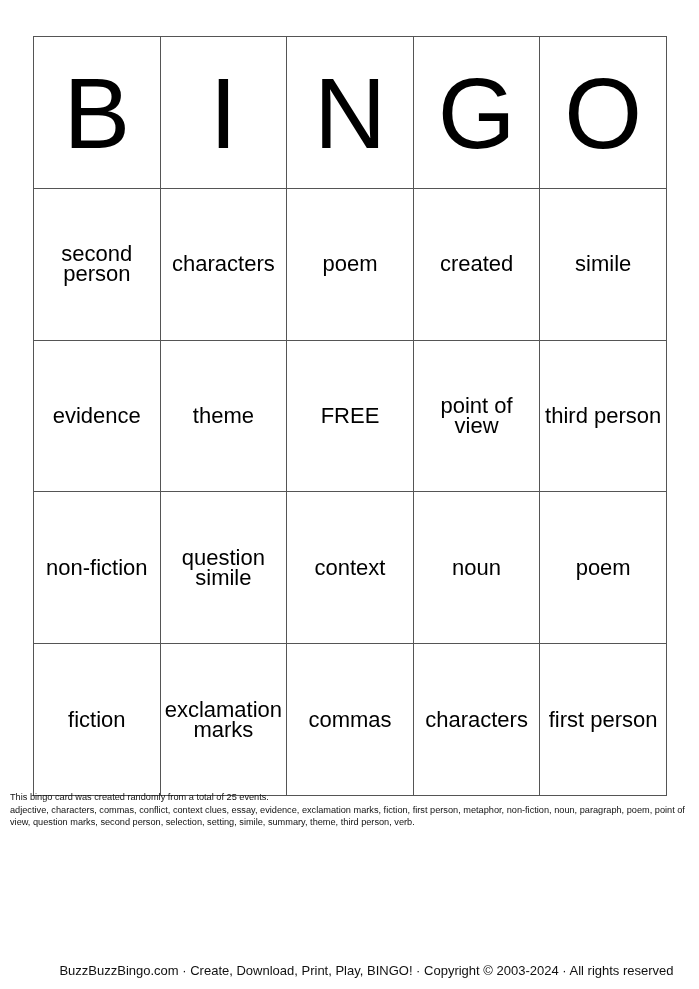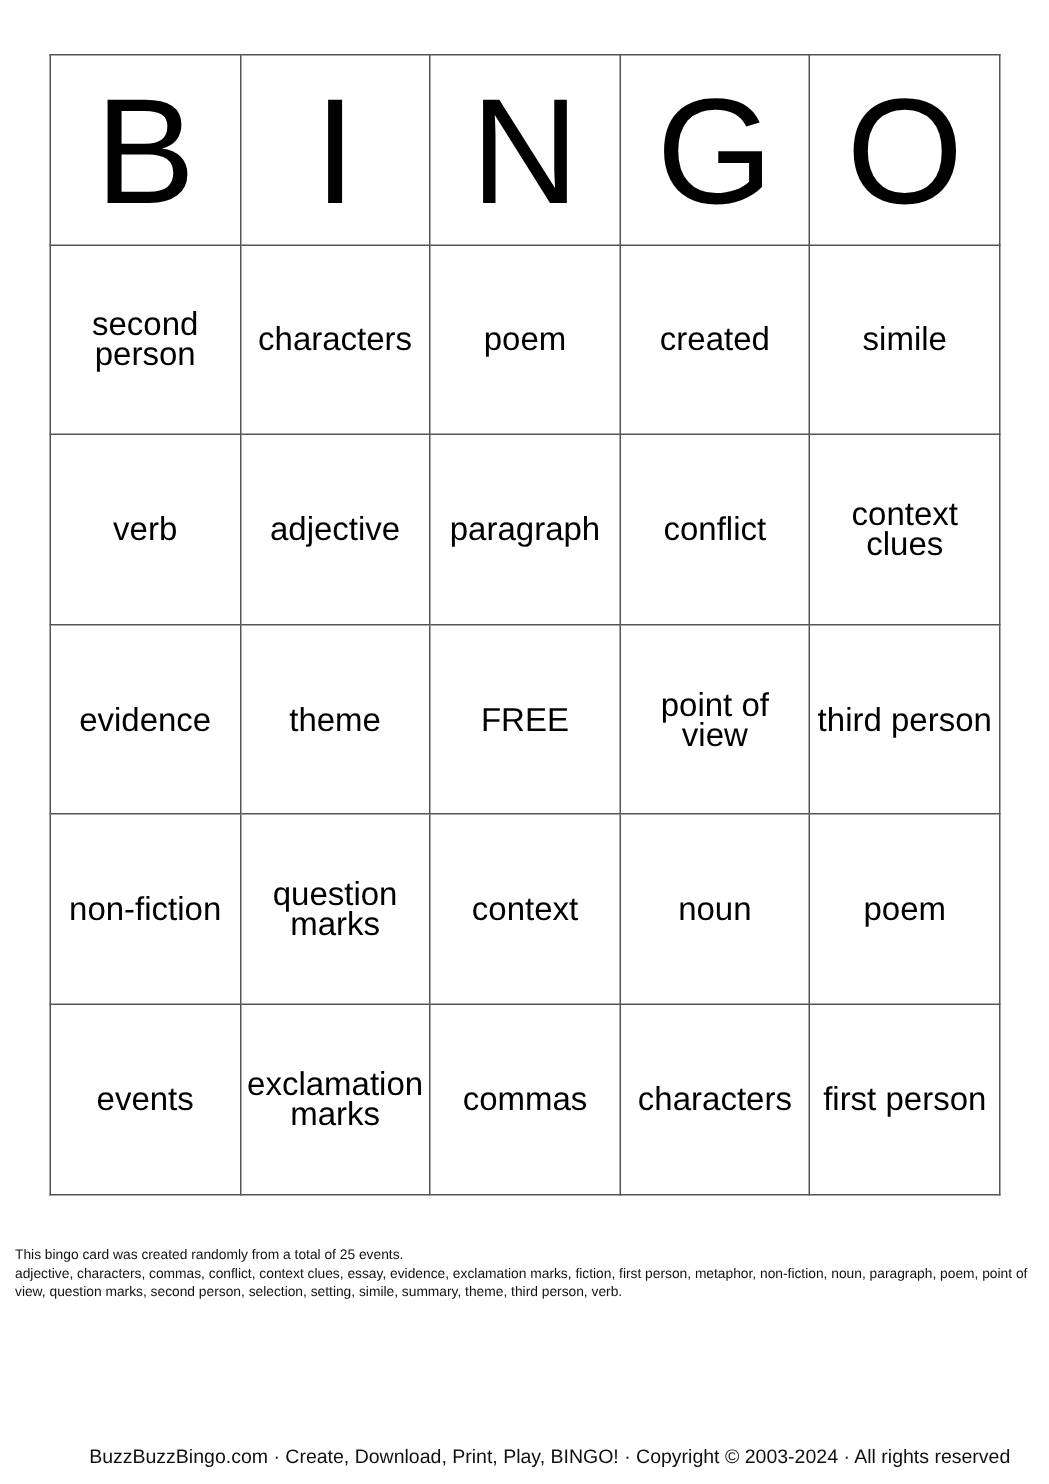--- a/index.html
+++ b/index.html
@@ -4,21 +4,21 @@
 <style>
   html, body { margin: 0; padding: 0; background: #ffffff; }
   body { width: 699px; height: 989px; position: relative; overflow: hidden;
          font-family: "Liberation Sans", sans-serif; color: #000; }
   .card { position: absolute; left: 33px; top: 36px; width: 633px; height: 760px;
           border-collapse: collapse; table-layout: fixed; }
   .card td { border: 1px solid #555; text-align: center; vertical-align: middle;
              width: 126.6px; height: 126.6px; padding: 0 4px; box-sizing: border-box;
              font-size: 22px; line-height: 20px; }
   .card td.hdr { font-size: 100px; line-height: 100px; padding-top: 2px; }
-  .info { position: absolute; left: 10px; top: 830px; width: 680px;
+  .info { position: absolute; left: 10px; top: 791px; width: 680px;
           font-size: 9.2px; line-height: 12.5px; color: #111; }
   .footer { position: absolute; left: 17px; top: 963px; width: 699px; text-align: center;
             font-size: 13px; color: #111; }
 </style>
 </head>
 <body>
 
 <table class="card">
   <tbody>
       <tr>
@@ -29,42 +29,35 @@
     <td class="hdr">O</td>
   </tr>
   <tr>
     <td>second person</td>
     <td>characters</td>
     <td>poem</td>
     <td>created</td>
     <td>simile</td>
   </tr>
   <tr>
-    <td>verb</td>
-    <td>adjective</td>
-    <td>paragraph</td>
-    <td>conflict</td>
-    <td>context clues</td>
-  </tr>
-  <tr>
     <td>evidence</td>
     <td>theme</td>
     <td>FREE</td>
     <td>point of view</td>
     <td>third person</td>
   </tr>
   <tr>
     <td>non-fiction</td>
-    <td>question marks</td>
+    <td>question simile</td>
     <td>context</td>
     <td>noun</td>
     <td>poem</td>
   </tr>
   <tr>
-    <td>events</td>
+    <td>fiction</td>
     <td>exclamation marks</td>
     <td>commas</td>
     <td>characters</td>
     <td>first person</td>
   </tr>
 </tbody>
   </table>
 
 <div class="info">
   <div>This bingo card was created randomly from a total of 25 events.</div>

